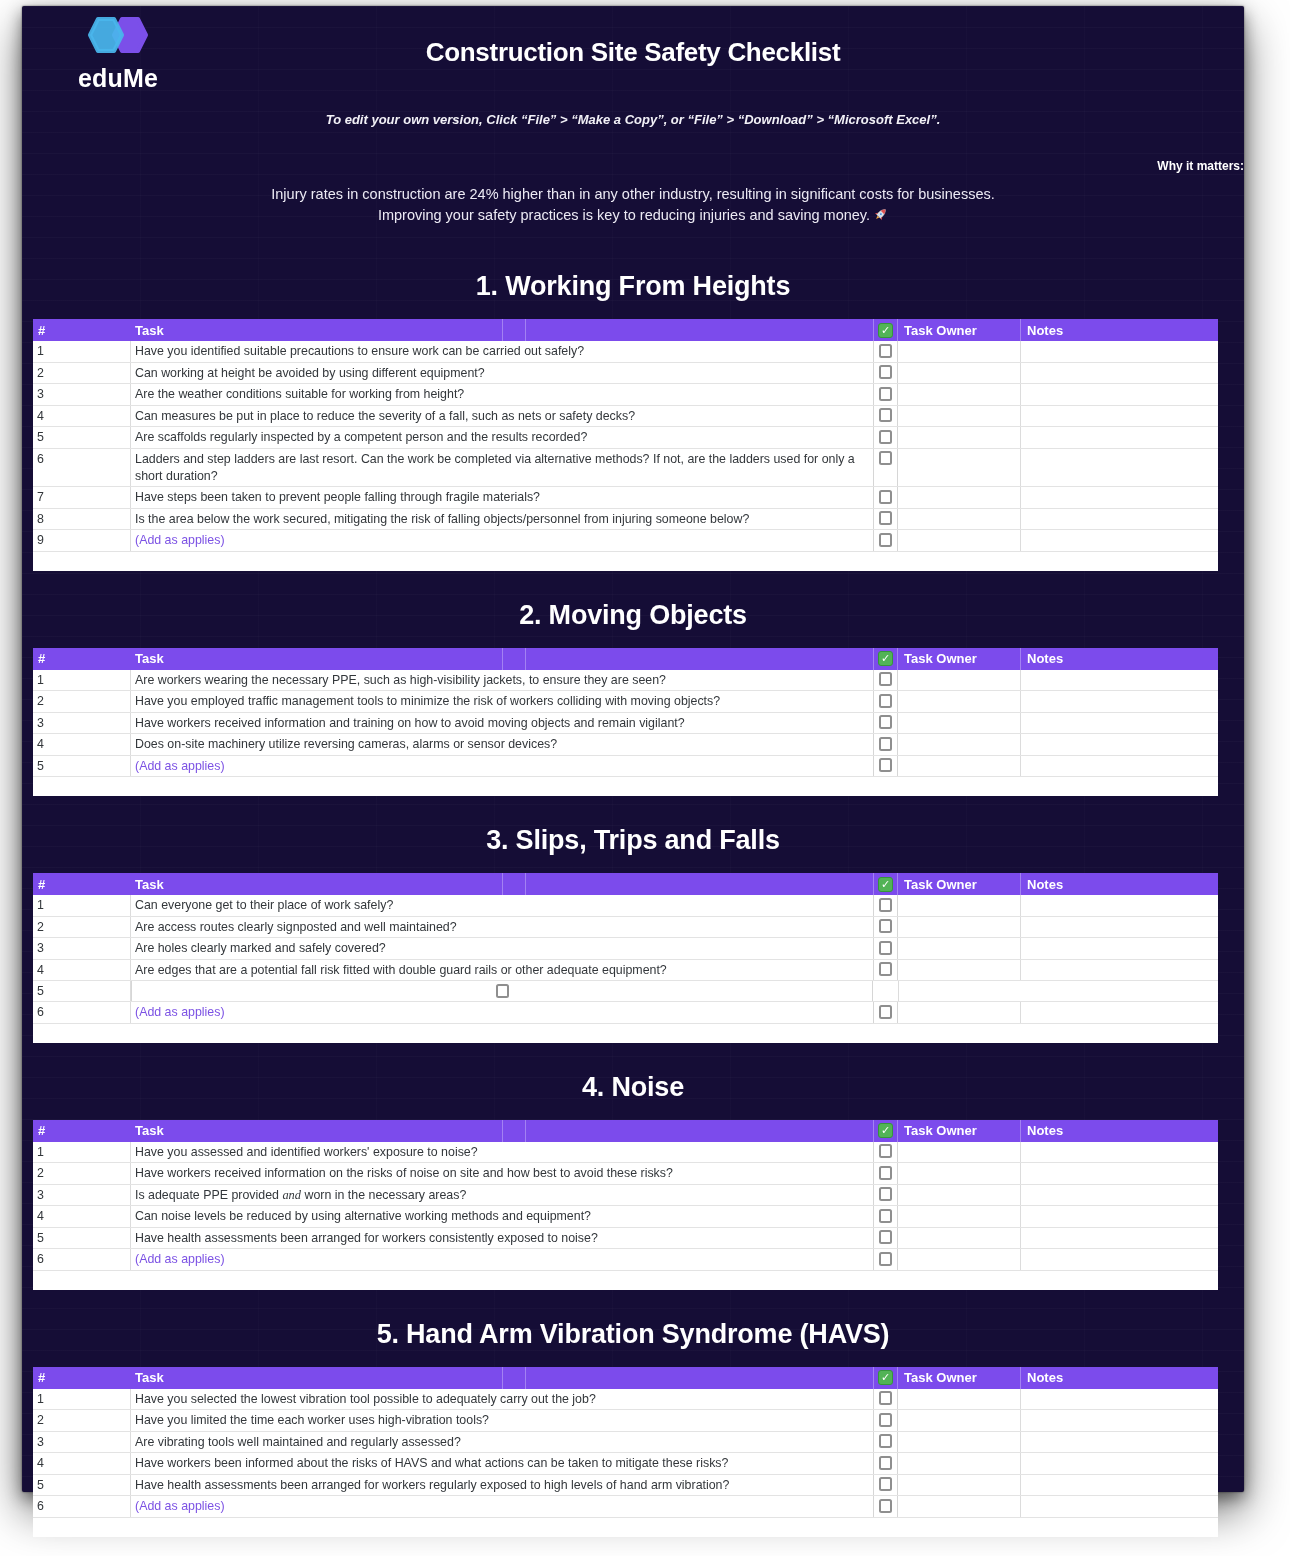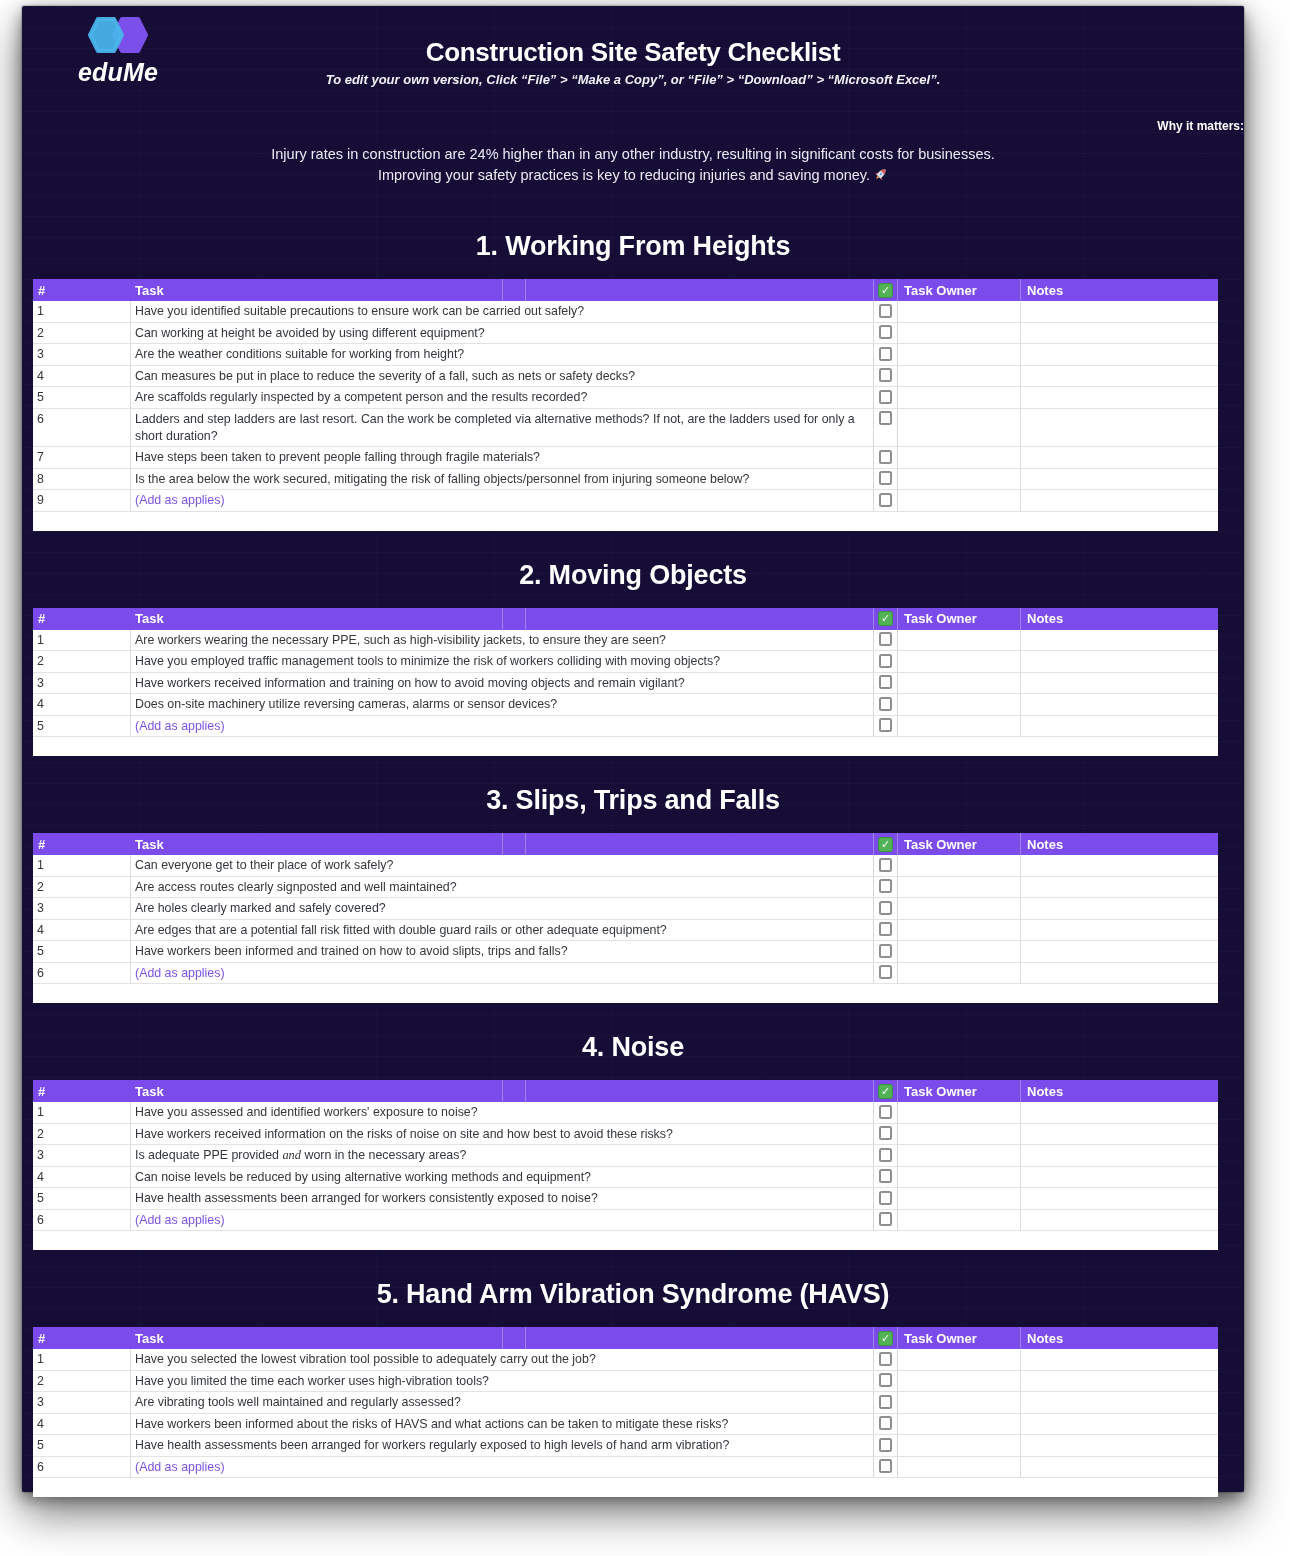--- a/index.html
+++ b/index.html
@@ -12,25 +12,25 @@
     background:#150d36; border-radius:2px;
     box-shadow:0 20px 45px rgba(0,0,0,0.55), 0 6px 16px rgba(0,0,0,0.45), 0 0 2px rgba(0,0,0,0.6);
     background-image:
       repeating-linear-gradient(to bottom, rgba(255,255,255,0.022) 0 1px, transparent 1px 21px),
       repeating-linear-gradient(to right, rgba(255,255,255,0.016) 0 1px, transparent 1px 118px);
   }
 
   
   .logo { position:absolute; left:36px; top:10px; width:120px; text-align:center; }
   .logo svg { display:block; margin:0 auto; }
-  .logo-text { color:#ffffff; font-weight:bold; font-size:25px; letter-spacing:0.2px; margin-top:4px;font-style:italic; }
+  .logo-text { color:#ffffff; font-weight:bold; font-size:25px; letter-spacing:0.2px; margin-top:10px; }
 
   
   .title { padding-top:26px; text-align:center; color:#ffffff; font-size:26px; font-weight:800; letter-spacing:-0.3px; line-height:40px; }
-  .edit-note { text-align:center; color:#f2f1f7; font-size:13px; font-style:italic; font-weight:600; }
+  .edit-note { margin-top:40px; text-align:center; color:#f2f1f7; font-size:13px; font-style:italic; font-weight:600; }
   .why-heading { margin-top:32px; text-align:right; color:#ffffff; font-size:12px; font-weight:bold; }
   .why-text { margin-top:11px; text-align:center; color:#eceaf4; font-size:14.5px; font-weight:500; line-height:21px; }
   .why-text .rocket { display:inline-block; vertical-align:-2px; margin-left:3px; }
 
   
   .section-title { margin:26px 0 14px 0; text-align:center; color:#ffffff; font-size:27px; font-weight:800; letter-spacing:-0.2px; line-height:37px; }
   .section-title.first { margin-top:40px; }
 
   .ctable { position:relative; margin-left:11px; width:1185px; background:#ffffff; }
   .trow { display:grid; grid-template-columns:98px 742px 25px 122px 198px; }
@@ -296,21 +296,20 @@
             <div class="cell td-num">4</div>
             <div class="cell td-task">Are edges that are a potential fall risk fitted with double guard rails or other adequate equipment?</div>
             <div class="cell td-check">
               <span class="checkbox"></span>
             </div>
             <div class="cell td-owner"></div>
             <div class="cell td-notes"></div>
           </div>
           <div class="trow tbody-row">
             <div class="cell td-num">5</div>
-            <div class="cell td-task">Have workers been informed and trained on how to avoid slipts, trips and falls?</div>
             <div class="cell td-check">
               <span class="checkbox"></span>
             </div>
             <div class="cell td-owner"></div>
             <div class="cell td-notes"></div>
           </div>
           <div class="trow tbody-row">
             <div class="cell td-num">6</div>
             <div class="cell td-task addrow">(Add as applies)</div>
             <div class="cell td-check">

